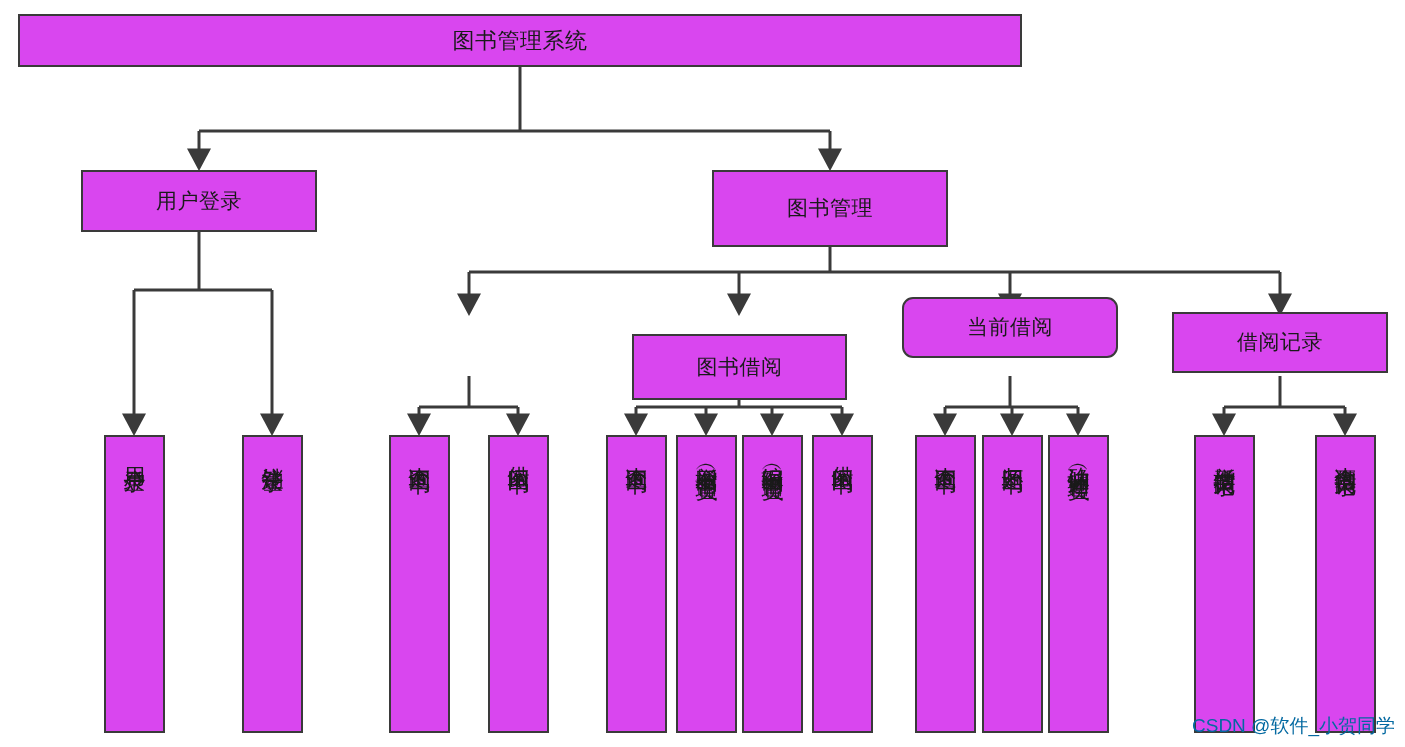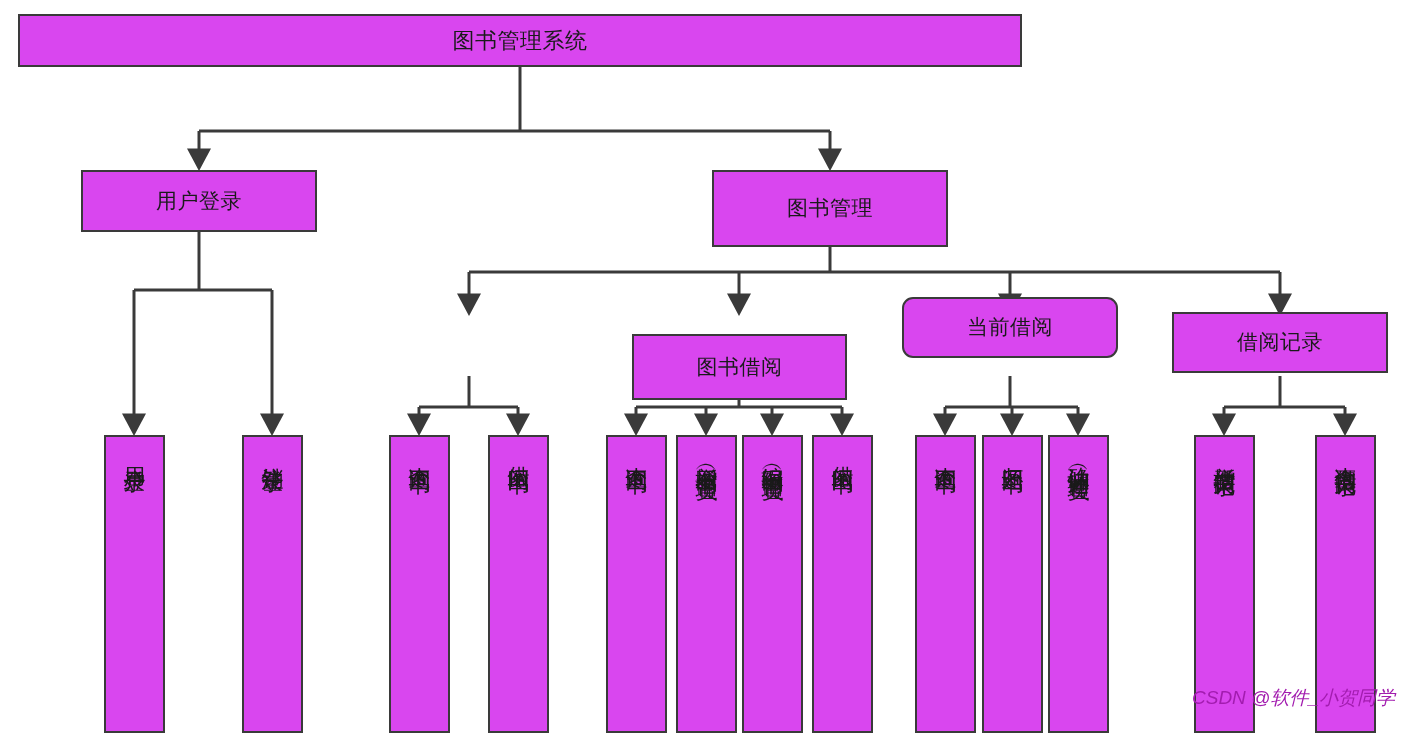--- a/index.html
+++ b/index.html
@@ -54,27 +54,26 @@
     writing-mode: vertical-rl;
     text-orientation: upright;
     font-size: 22px;
     letter-spacing: 2px;
     line-height: 1;
   }
   #root-node .label { font-size: 22px; }
   #watermark {
     position: absolute;
     left: 1192px;
-    top: 685px;
+    top: 713px;
     font-size: 19px;
-    color: #a21caf;
+    color: #0369a1;
     white-space: nowrap;
     z-index: 5;
     font-family: "Liberation Sans", "DejaVu Sans", sans-serif;
-    font-style: italic;
   }
 </style>
 </head>
 <body>
 
 <div id="canvas">
 
   <svg id="edges" viewBox="0 0 1405 747" width="1405" height="747" xmlns="http://www.w3.org/2000/svg">
     <defs>
       <marker id="arrow" markerWidth="10" markerHeight="10" refX="2.2" refY="4" orient="auto" markerUnits="strokeWidth">

